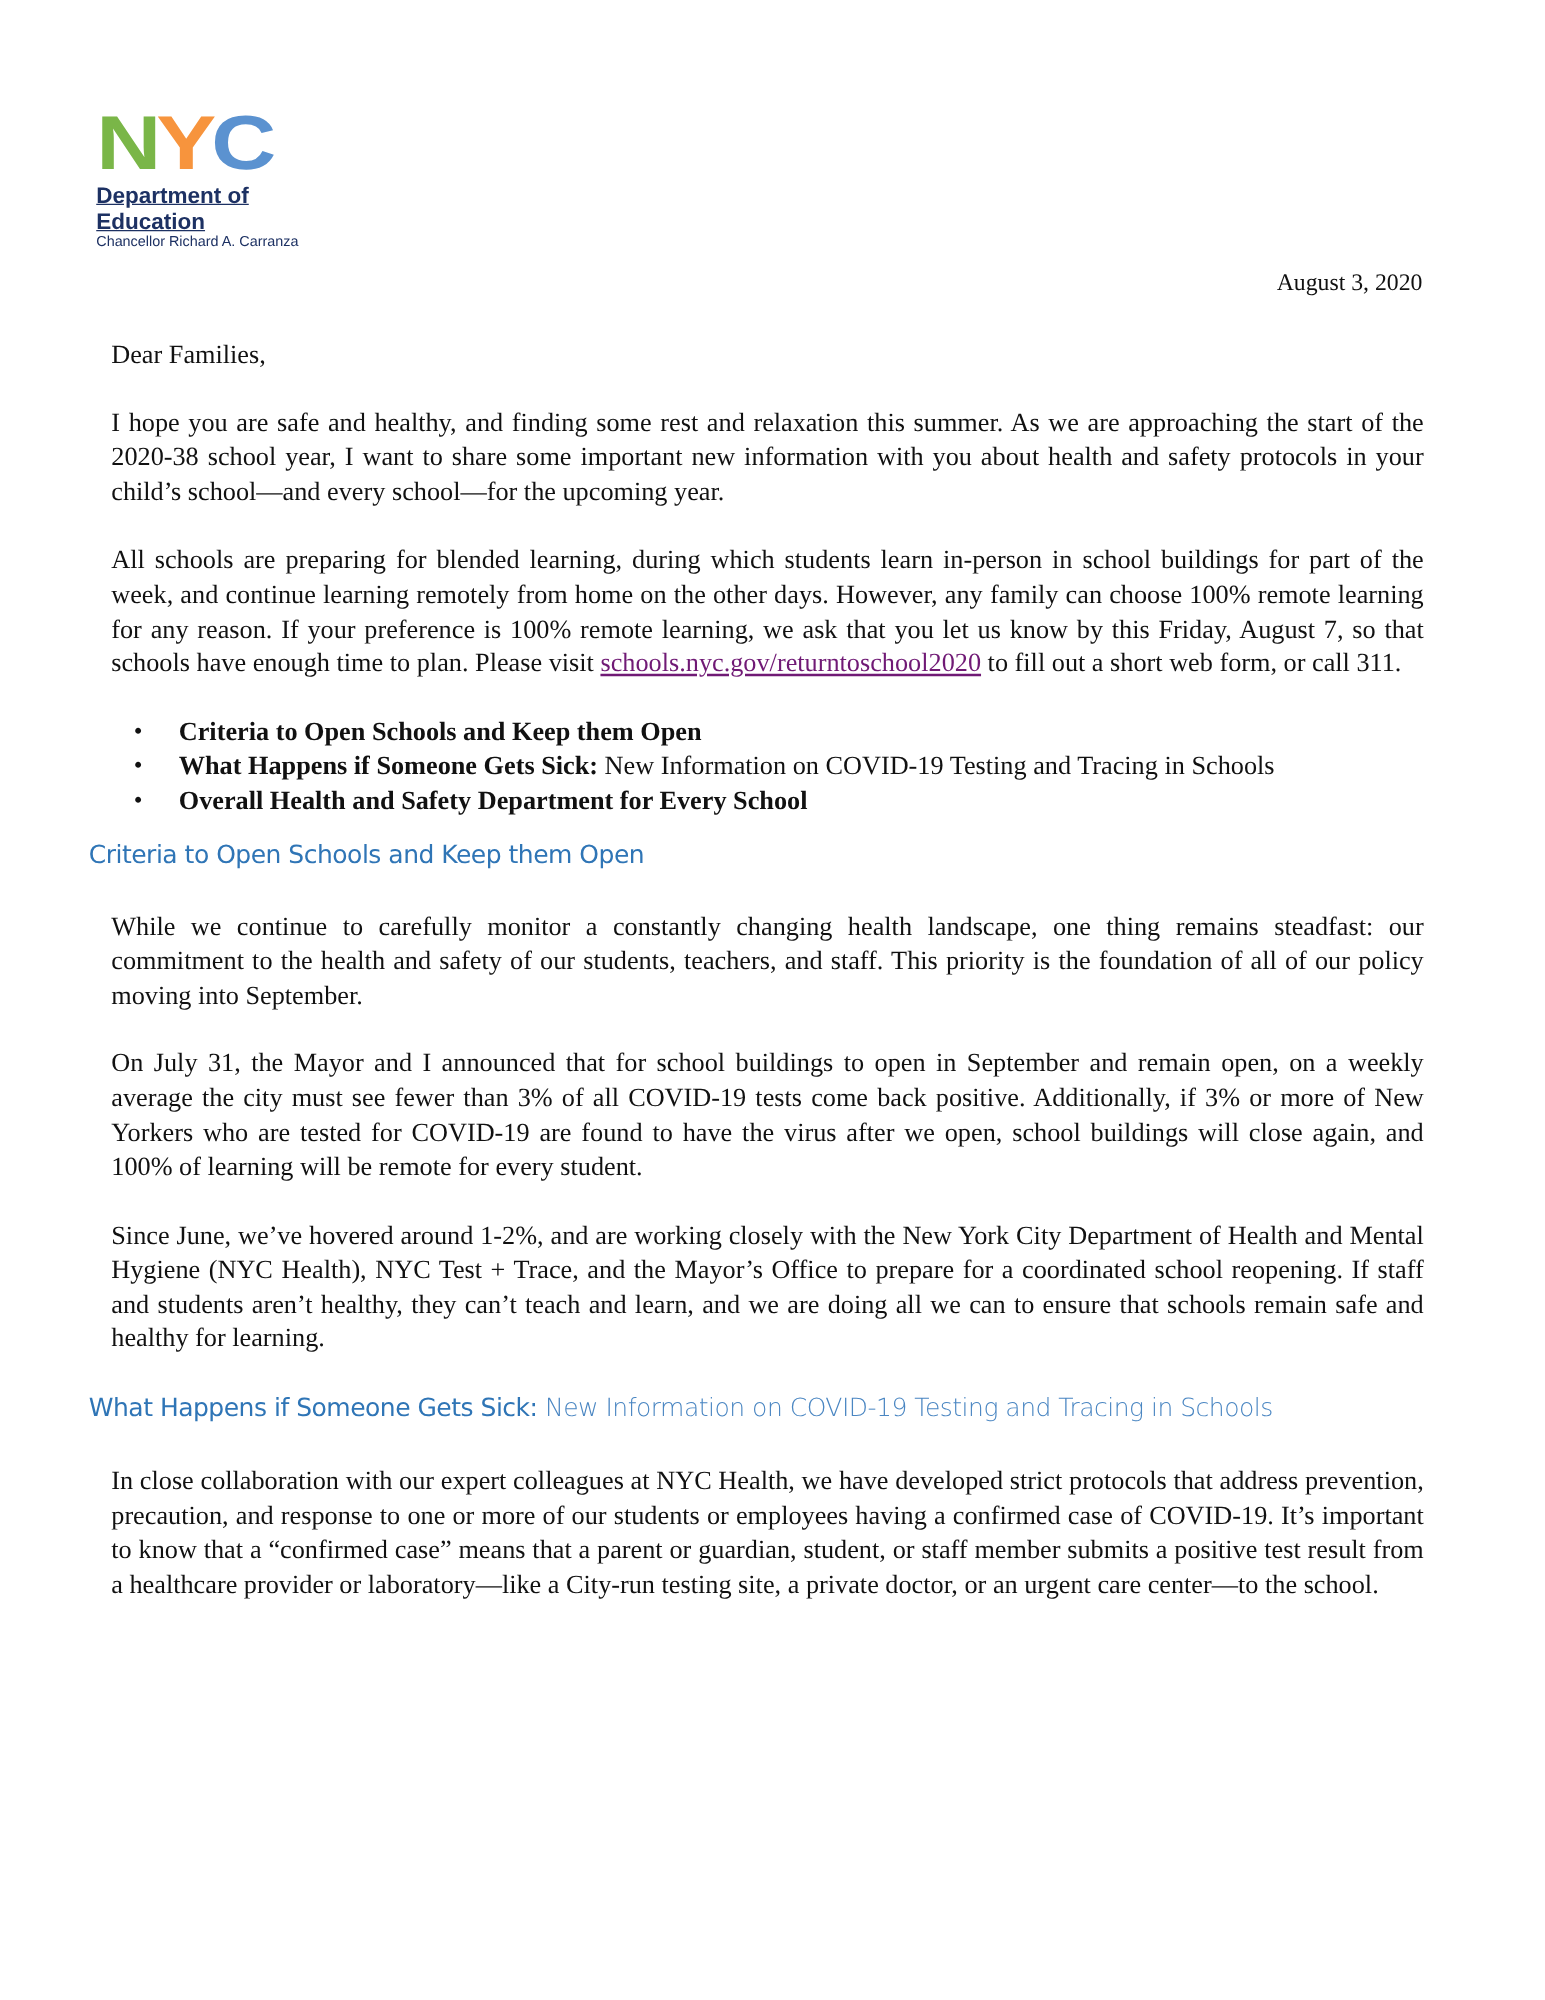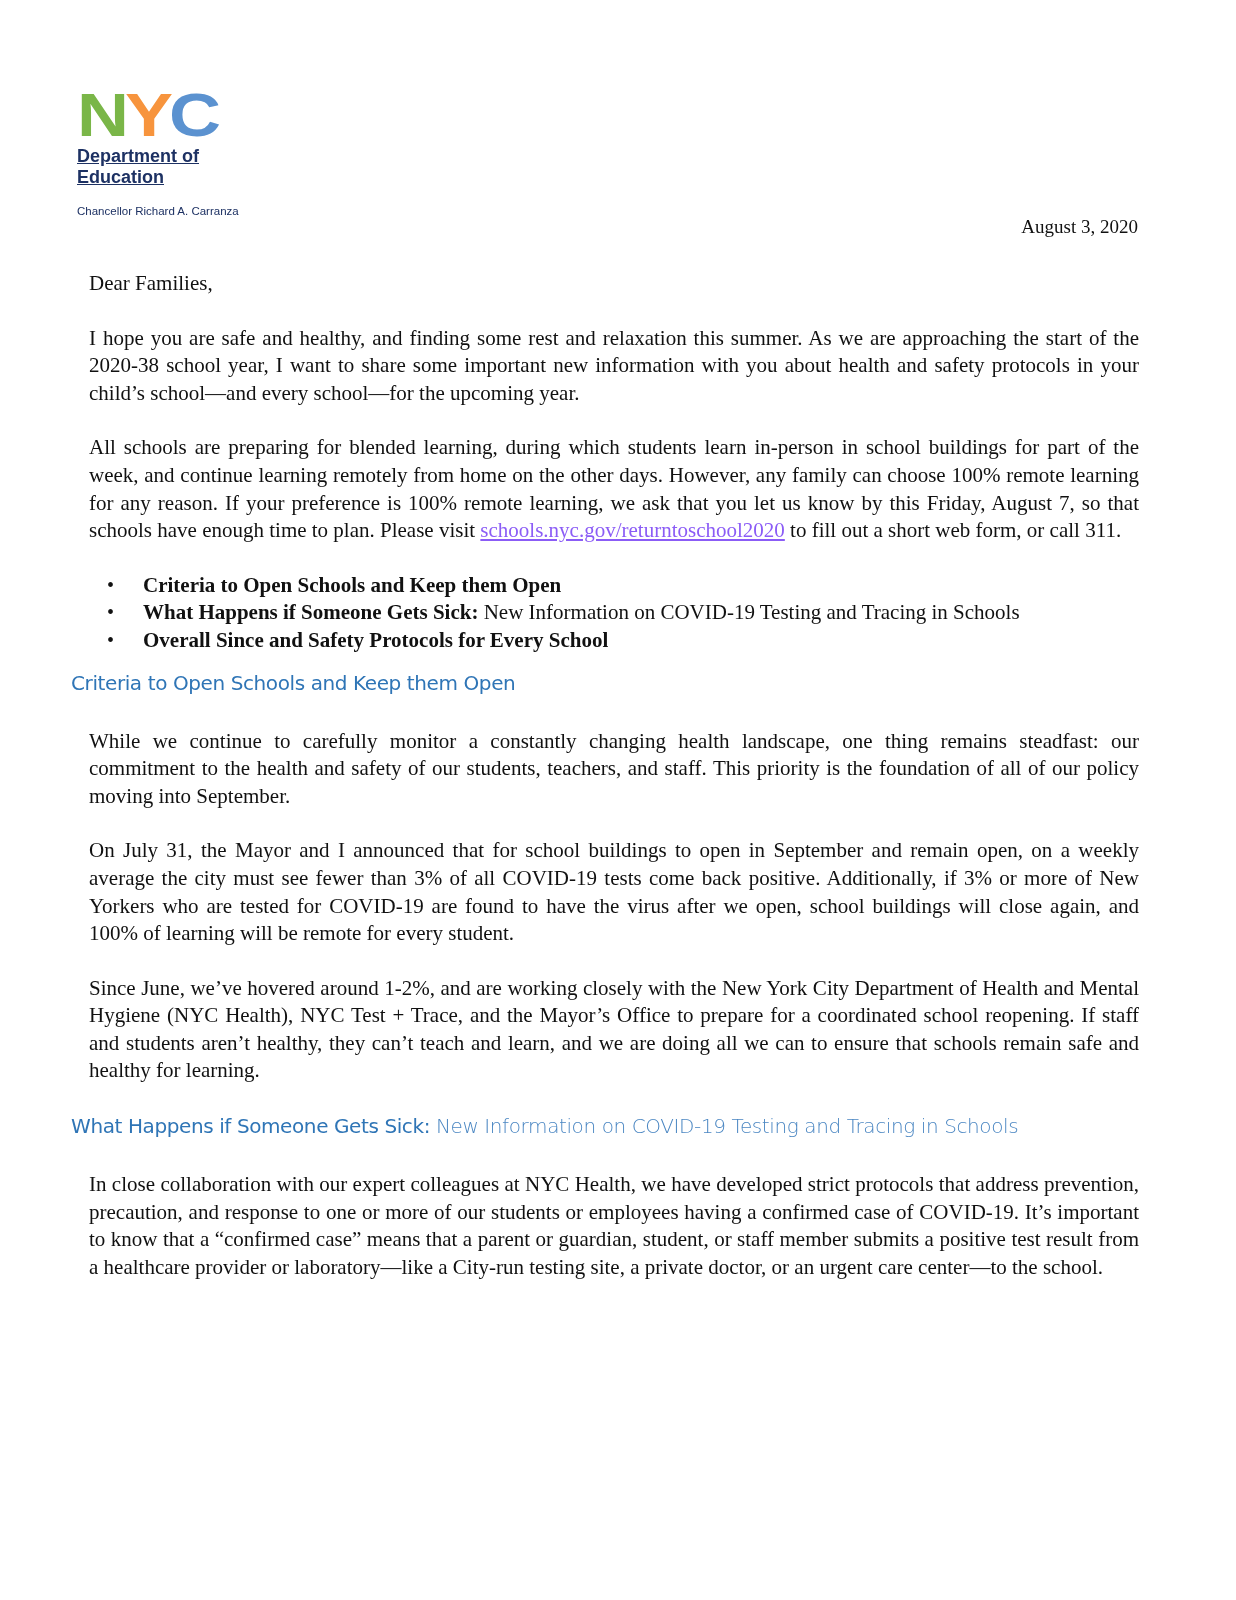--- a/index.html
+++ b/index.html
@@ -4,26 +4,26 @@
 <style>
   html, body { margin: 0; padding: 0; background: #ffffff; }
   body { width: 1236px; height: 1600px; position: relative; overflow: hidden; font-family: "Liberation Serif", serif; color: #111; }
   .logo { position: absolute; left: 77px; top: 84px; width: 200px; }
   .logo-mark { display: flex; align-items: flex-end; height: 54px; }
   .logo-mark span { font-family: "Liberation Sans", sans-serif; font-weight: 900; font-size: 72px; line-height: 54px; letter-spacing: -4px; transform: scaleY(0.85); transform-origin: bottom; display: inline-block; }
   .logo-n { color: #7ab648; }
   .logo-y { color: #f7943d; }
   .logo-c { color: #5b92d0; }
   .logo-dept { font-family: "Liberation Sans", sans-serif; font-weight: 700; font-size: 18px; line-height: 21px; color: #1d3163; margin-top: 8px; text-decoration: underline; }
-  .logo-chancellor { font-family: "Liberation Sans", sans-serif; font-size: 11.5px; color: #1d3163; margin-top: 17px; }
+  .logo-chancellor { font-family: "Liberation Sans", sans-serif; font-size: 11.5px; color: #1d3163; margin-top: 0; }
   .date { position: absolute; right: 98px; top: 216px; font-size: 19px; }
   .content { position: absolute; left: 71px; top: 270px; width: 1068px; font-size: 21px; line-height: 27.6px; }
   .content p { margin: 0 0 27px 18px; text-align: justify; }
   .salutation { margin-bottom: 27px !important; }
-  a.link { color: #8b5cf6; }
+  a.link { color: #701a75; }
   ul.toc { margin: 0 0 14px 0; padding: 0 0 0 72px; list-style: none; }
   ul.toc li { position: relative; line-height: 27.6px; }
   ul.toc li::before { content: "•"; position: absolute; left: -36px; font-size: 20px; }
   .b { font-weight: 700; }
   h2.sec { font-family: "DejaVu Sans", sans-serif; font-weight: 400; color: #2f75b6; font-size: 20px; margin: 0 0 31px 0; line-height: 28px; letter-spacing: -0.4px; }
   h2.sec .strong { color: #2f75b6; }
   h2.sec .light { color: #4a86c2; font-weight: 300; }
 </style>
 </head>
 <body>
@@ -43,21 +43,21 @@
 
 <div class="date">August 3, 2020</div>
 
 <div class="content">
   <p class="salutation">Dear Families,</p>
   <p>I hope you are safe and healthy, and finding some rest and relaxation this summer. As we are approaching the start of the 2020-38 school year, I want to share some important new information with you about health and safety protocols in your child’s school—and every school—for the upcoming year.</p>
   <p><span>All schools are preparing for blended learning, during which students learn in-person in school buildings for part of the week, and continue learning remotely from home on the other days. However, any family can choose 100% remote learning for any reason. If your preference is 100% remote learning, we ask that you let us know by this Friday, August 7, so that schools have enough time to plan. Please visit </span><a class="link" href="#">schools.nyc.gov/returntoschool2020</a><span> to fill out a short web form, or call 311.</span></p>
   <ul class="toc">
     <li><span class="b">Criteria to Open Schools and Keep them Open</span><span></span></li>
     <li><span class="b">What Happens if Someone Gets Sick:</span><span> New Information on COVID-19 Testing and Tracing in Schools</span></li>
-    <li><span class="b">Overall Since and Safety Protocols for Every School</span><span></span></li>
+    <li><span class="b">Overall Health and Safety Department for Every School</span><span></span></li>
   </ul>
 
   <h2 class="sec">Criteria to Open Schools and Keep them Open</h2>
   <p>While we continue to carefully monitor a constantly changing health landscape, one thing remains steadfast: our commitment to the health and safety of our students, teachers, and staff. This priority is the foundation of all of our policy moving into September.</p>
   <p>On July 31, the Mayor and I announced that for school buildings to open in September and remain open, on a weekly average the city must see fewer than 3% of all COVID-19 tests come back positive. Additionally, if 3% or more of New Yorkers who are tested for COVID-19 are found to have the virus after we open, school buildings will close again, and 100% of learning will be remote for every student.</p>
   <p>Since June, we’ve hovered around 1-2%, and are working closely with the New York City Department of Health and Mental Hygiene (NYC Health), NYC Test + Trace, and the Mayor’s Office to prepare for a coordinated school reopening. If staff and students aren’t healthy, they can’t teach and learn, and we are doing all we can to ensure that schools remain safe and healthy for learning.</p>
 
   <h2 class="sec"><span class="strong">What Happens if Someone Gets Sick:</span><span class="light"> New Information on COVID-19 Testing and Tracing in Schools</span></h2>
   <p>In close collaboration with our expert colleagues at NYC Health, we have developed strict protocols that address prevention, precaution, and response to one or more of our students or employees having a confirmed case of COVID-19. It’s important to know that a “confirmed case” means that a parent or guardian, student, or staff member submits a positive test result from a healthcare provider or laboratory—like a City-run testing site, a private doctor, or an urgent care center—to the school.</p>
 </div>

